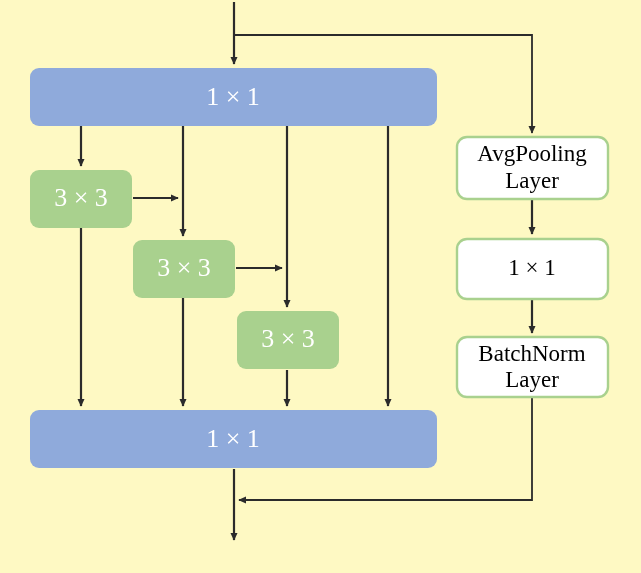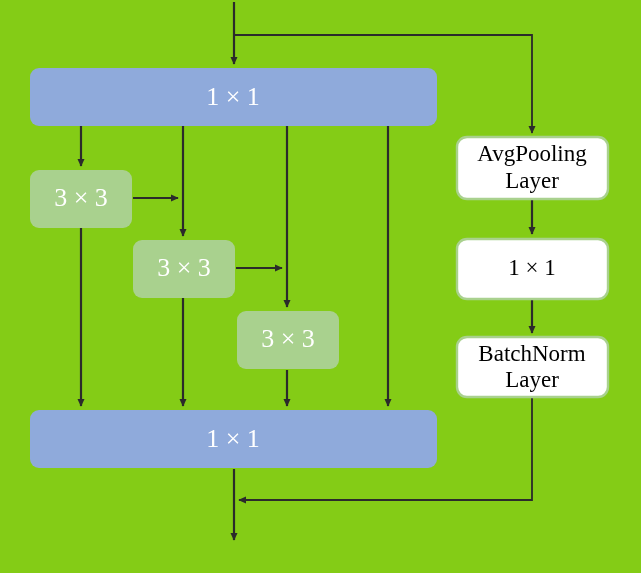--- a/index.html
+++ b/index.html
@@ -10,21 +10,21 @@
   body {
     width: 641px;
     height: 573px;
     font-family: "Liberation Serif", serif;
     overflow: hidden;
   }
   #diagram-root {
     position: relative;
     width: 641px;
     height: 573px;
-    background: #84cc16;
+    background: #fef9c3;
   }
   svg#diagram {
     display: block;
     width: 641px;
     height: 573px;
   }
   .node-label {
     font-family: "Liberation Serif", serif;
     text-anchor: middle;
     dominant-baseline: middle;

